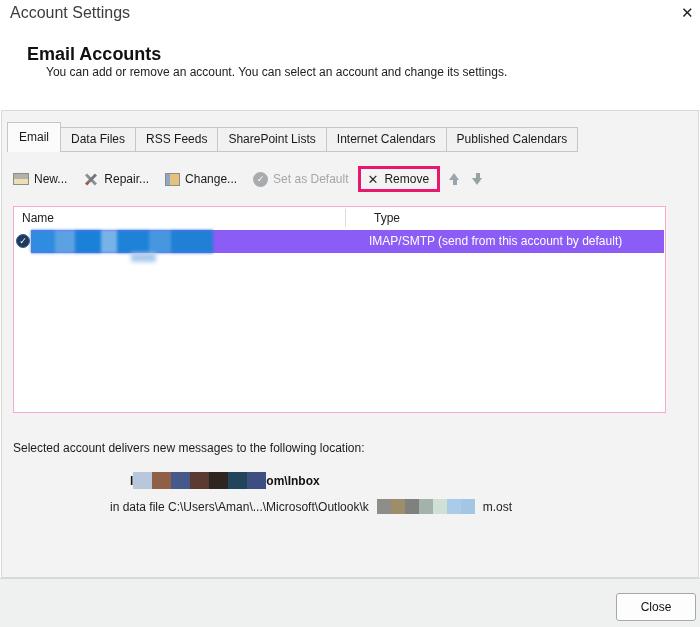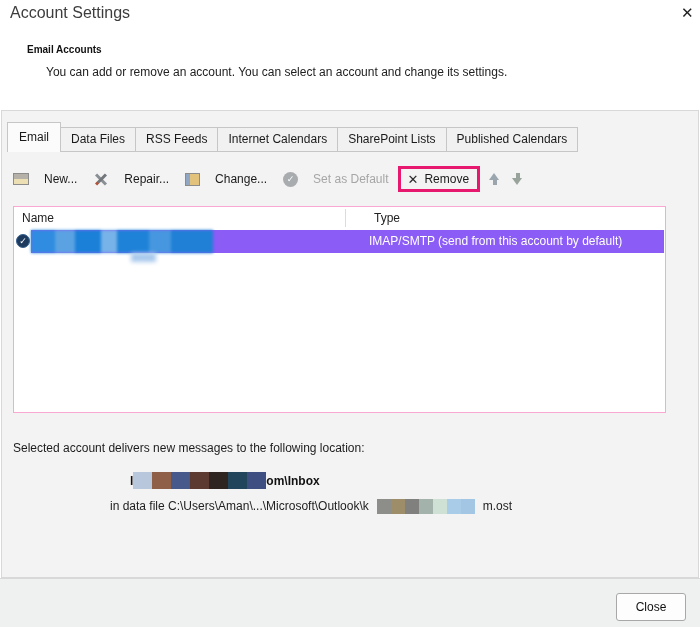--- a/index.html
+++ b/index.html
@@ -6,40 +6,40 @@
   html,body { width:700px; height:627px; }
   body {
     position:relative; background:#ffffff; overflow:hidden;
     font-family:"Liberation Sans","DejaVu Sans",sans-serif; font-size:12px; color:#1a1a1a;
   }
   .abs { position:absolute; }
 
   
   .win-title { left:10px; top:4px; font-size:16px; color:#3d3d3d; }
   .close-x { left:679px; top:2px; font-size:15px; color:#222; cursor:pointer; padding:2px; }
-  .section-title { left:27px; top:44px; font-size:10px; font-weight:bold; color:#111; }
+  .section-title { left:27px; top:44px; font-size:18px; font-weight:bold; color:#111; }
   .section-desc { left:46px; top:65px; font-size:12px; color:#222; }
 
   
   .panel { left:1px; top:110px; width:698px; height:468px; background:#f3f3f4; border:1px solid #d8d8d8; }
 
   
   .tabs { left:7px; top:121px; display:flex; align-items:flex-end; height:31px; }
   .tab {
     padding:4px 10px 5px; background:#f1f1f1; border:1px solid #c6c6c6; margin-left:-1px;
     color:#1a1a1a; white-space:nowrap; cursor:pointer;
   }
   .tab:first-child { margin-left:0; }
   .tab.active {
     background:#fbfbfb; padding:7px 11px 8px; border-bottom:none; position:relative; z-index:2;
   }
 
   
   .toolbar { left:13px; top:160px; height:38px; display:flex; align-items:center; }
-  .tool { display:flex; align-items:center; gap:15px; margin-right:16px; cursor:pointer; white-space:nowrap; }
+  .tool { display:flex; align-items:center; gap:5px; margin-right:16px; cursor:pointer; white-space:nowrap; }
   .tool.disabled { color:#a6a6a6; cursor:default; margin-right:10px; }
   .hl-box { border:3px solid #e6196e; padding:3px 8px 3px 6px; display:flex; align-items:center; gap:6px; margin-right:8px; cursor:pointer; }
   .env-icon { width:16px; height:12px; border:1px solid #8c8c8c; background:linear-gradient(180deg,#b6b1a8 0 5px,#ecdfb4 5px); }
   .repair-icon { width:16px; height:16px; position:relative; }
   .repair-icon i { position:absolute; left:1px; top:7px; width:14px; height:3px; display:block; }
   .repair-icon i.b1 { background:#8a8f94; transform:rotate(45deg); }
   .repair-icon i.b2 { background:linear-gradient(90deg,#b0543a 0 3px,#72777c 3px); transform:rotate(-45deg); }
   .chg-icon { width:15px; height:13px; border:1px solid #8c8c8c; background:linear-gradient(90deg,#8fa6c4 0 4px,#e3c27c 4px); }
   .def-icon { width:15px; height:15px; border-radius:50%; background:#a9acaf; color:#fff; font-size:9px; line-height:15px; text-align:center; }
   .x-icon { font-size:13px; color:#2b2b2b; font-weight:bold; line-height:1; }
@@ -62,43 +62,43 @@
   .name-blur { left:0; top:0; width:182px; height:23px;
     background:repeating-linear-gradient(90deg,#2f8ce0 0 24px,#5aa2e2 24px 44px,#1b80d8 44px 70px,#77b3e8 70px 86px,#1e82d8 86px 118px,#4697df 118px 140px,#1f80d6 140px 182px);
     filter:blur(1.5px); }
   .blur-tail { left:116px; top:23px; width:25px; height:9px; background:#a9c9ec; filter:blur(2px); }
   .type-text { left:338px; top:4px; color:#ffffff; white-space:nowrap; }
 
   
   .deliver-line { left:13px; top:441px; color:#1c1c1c; }
   .path-line { left:130px; top:472px; display:flex; align-items:center; font-weight:bold; color:#111; }
   .tiles { display:flex; filter:blur(0.6px); }
-  .file-line { left:110px; top:499px; display:flex; color:#222;gap:8px; }
+  .file-line { left:110px; top:499px; display:flex; align-items:center; color:#222;gap:8px; }
 
   
   .footer { left:0; top:578px; width:700px; height:49px; background:#eff0f0; border-top:1px solid #d8d8d8; }
-  .close-btn { left:616px; top:593px; width:70px; height:28px; background:#fdfdfd; border:1px solid #a8a8a8; border-radius:3px;
+  .close-btn { left:616px; top:593px; width:80px; height:28px; background:#fdfdfd; border:1px solid #a8a8a8; border-radius:3px;
     font-size:12px; color:#111; display:flex; align-items:center; justify-content:center; cursor:pointer; }
 </style>
 </head>
 <body>
 
 <div class="abs win-title">Account Settings</div>
 <div class="abs close-x">✕</div>
 <div class="abs section-title">Email Accounts</div>
 <div class="abs section-desc">You can add or remove an account. You can select an account and change its settings.</div>
 
 <div class="abs panel"></div>
 
 <div class="abs tabs">
   <div class="tab active">Email</div>
   <div class="tab">Data Files</div>
   <div class="tab">RSS Feeds</div>
+  <div class="tab">SharePoint Lists</div>
   <div class="tab">Internet Calendars</div>
-  <div class="tab">SharePoint Lists</div>
   <div class="tab">Published Calendars</div>
 </div>
 
 <div class="abs toolbar">
   <div class="tool">
     <span class="env-icon"></span>
     <span>New...</span>
   </div>
   <div class="tool">
     <span class="repair-icon">

